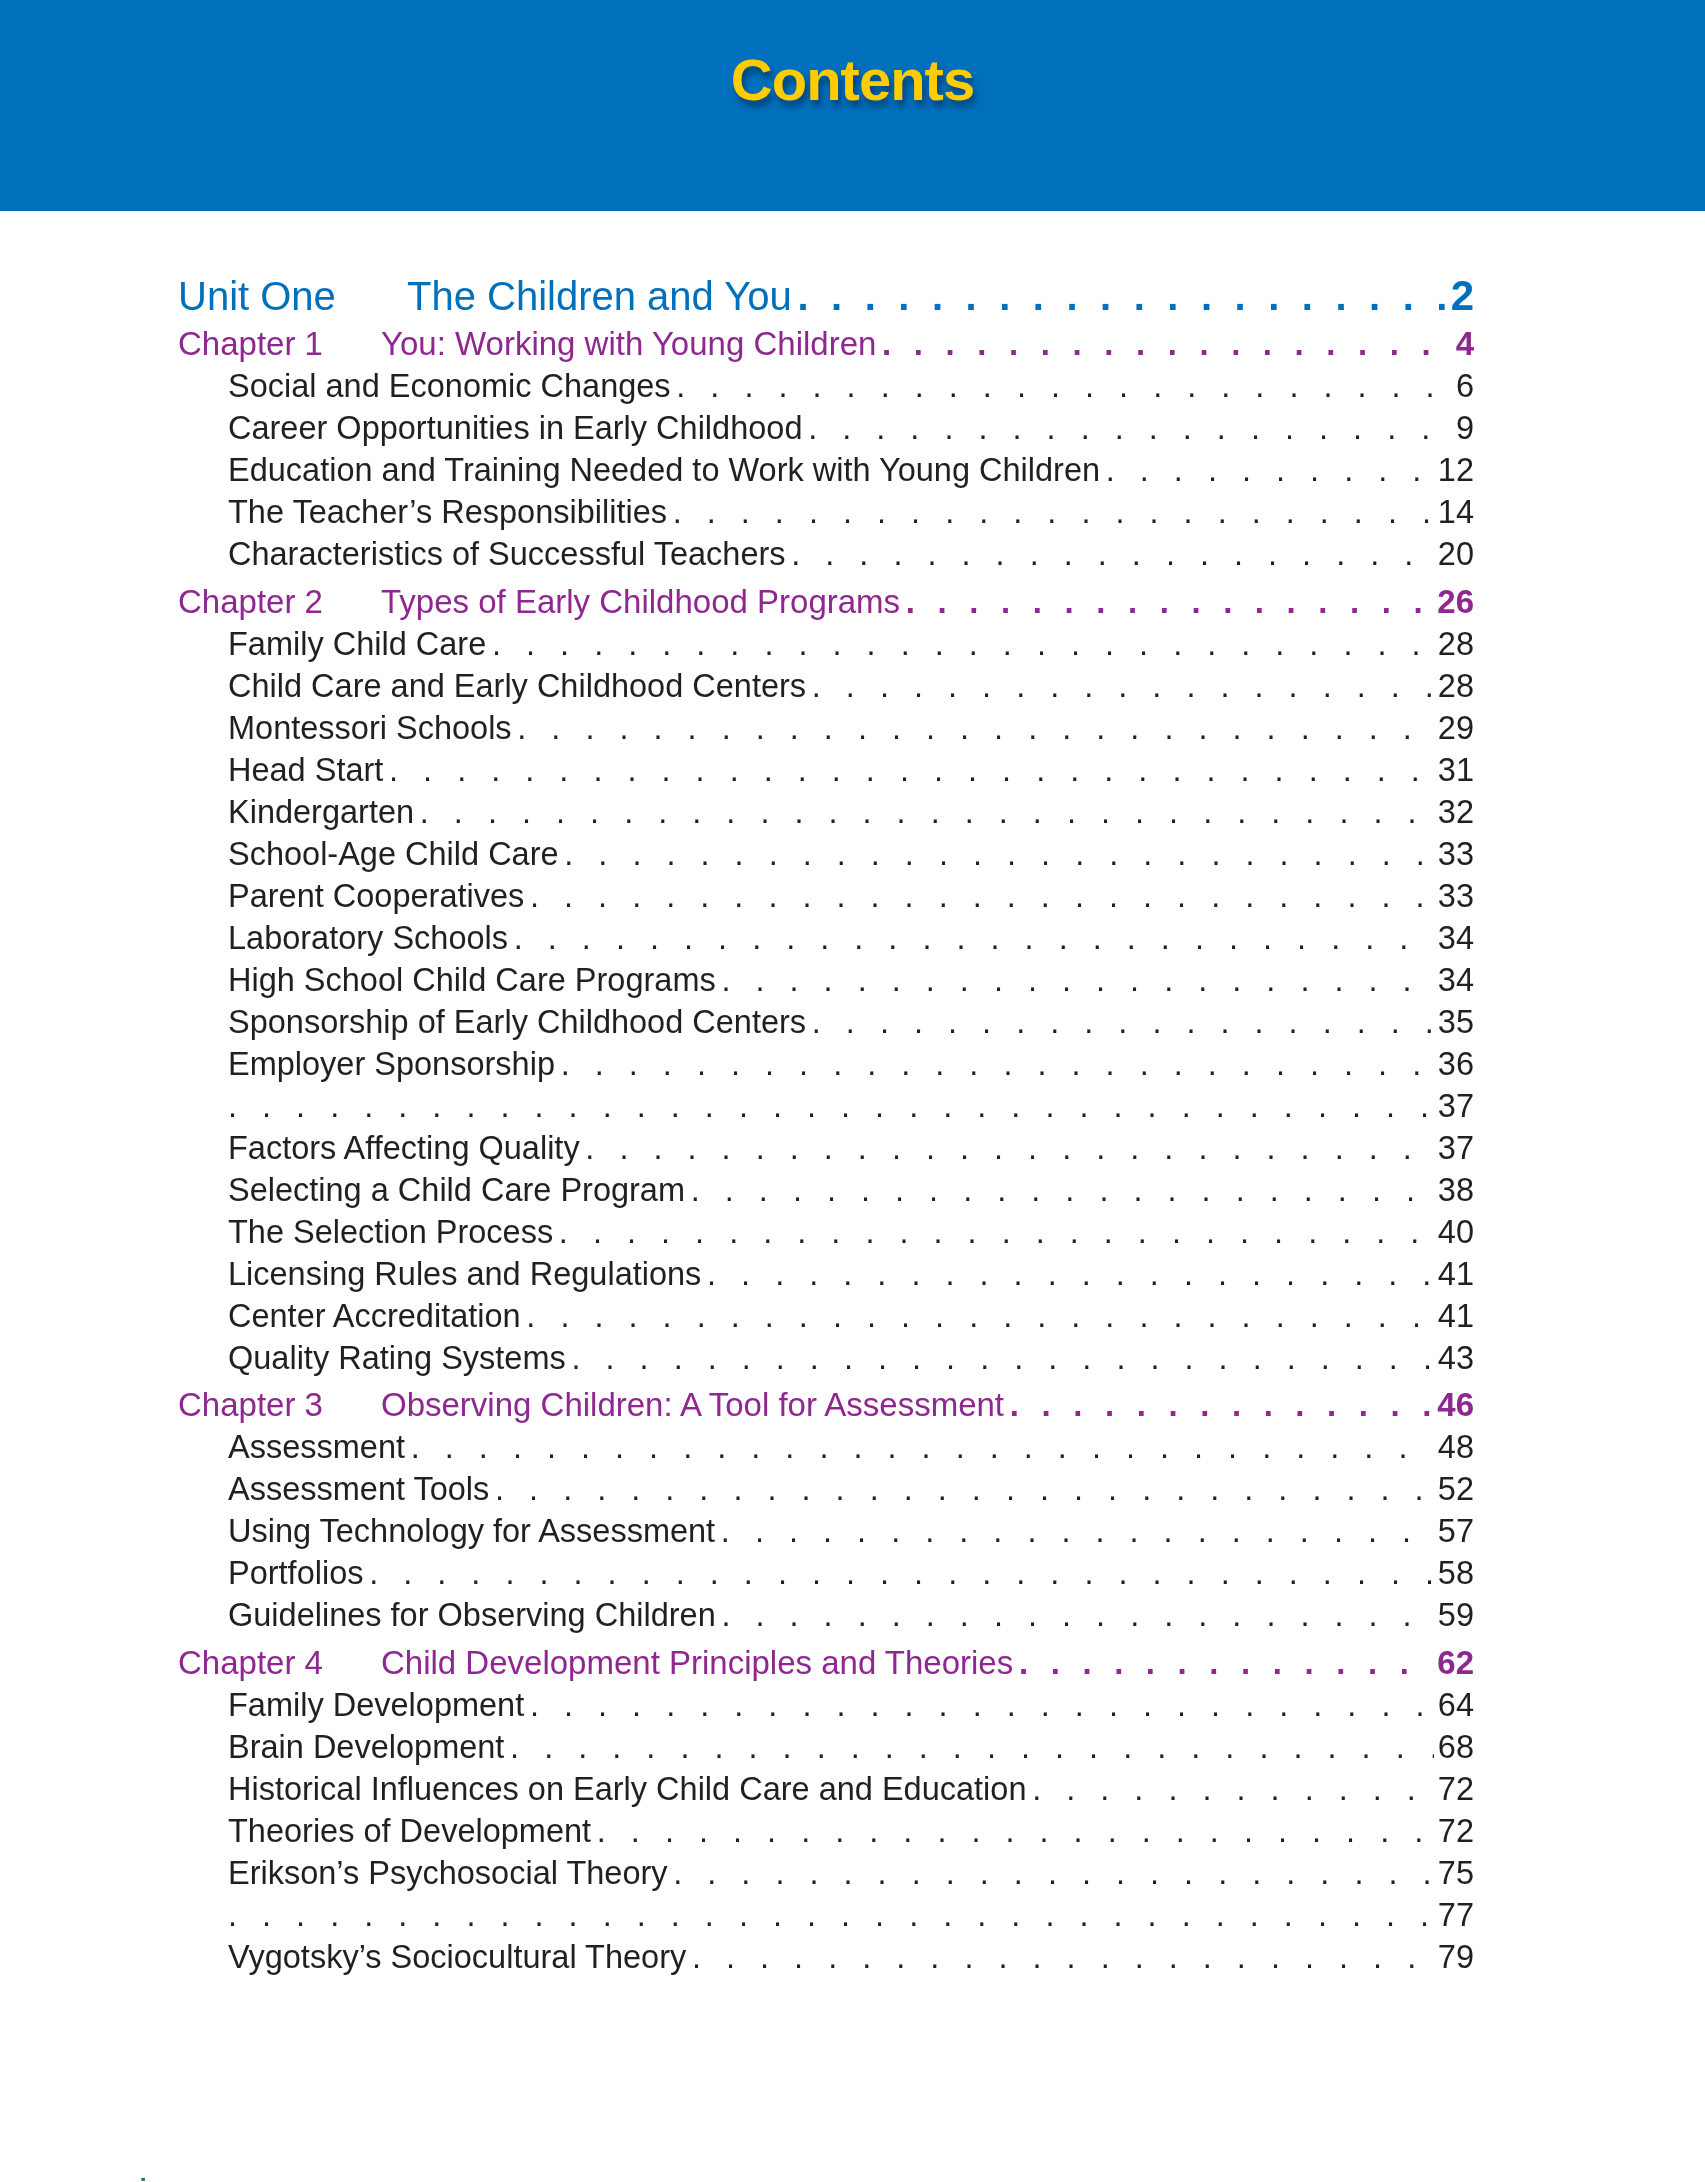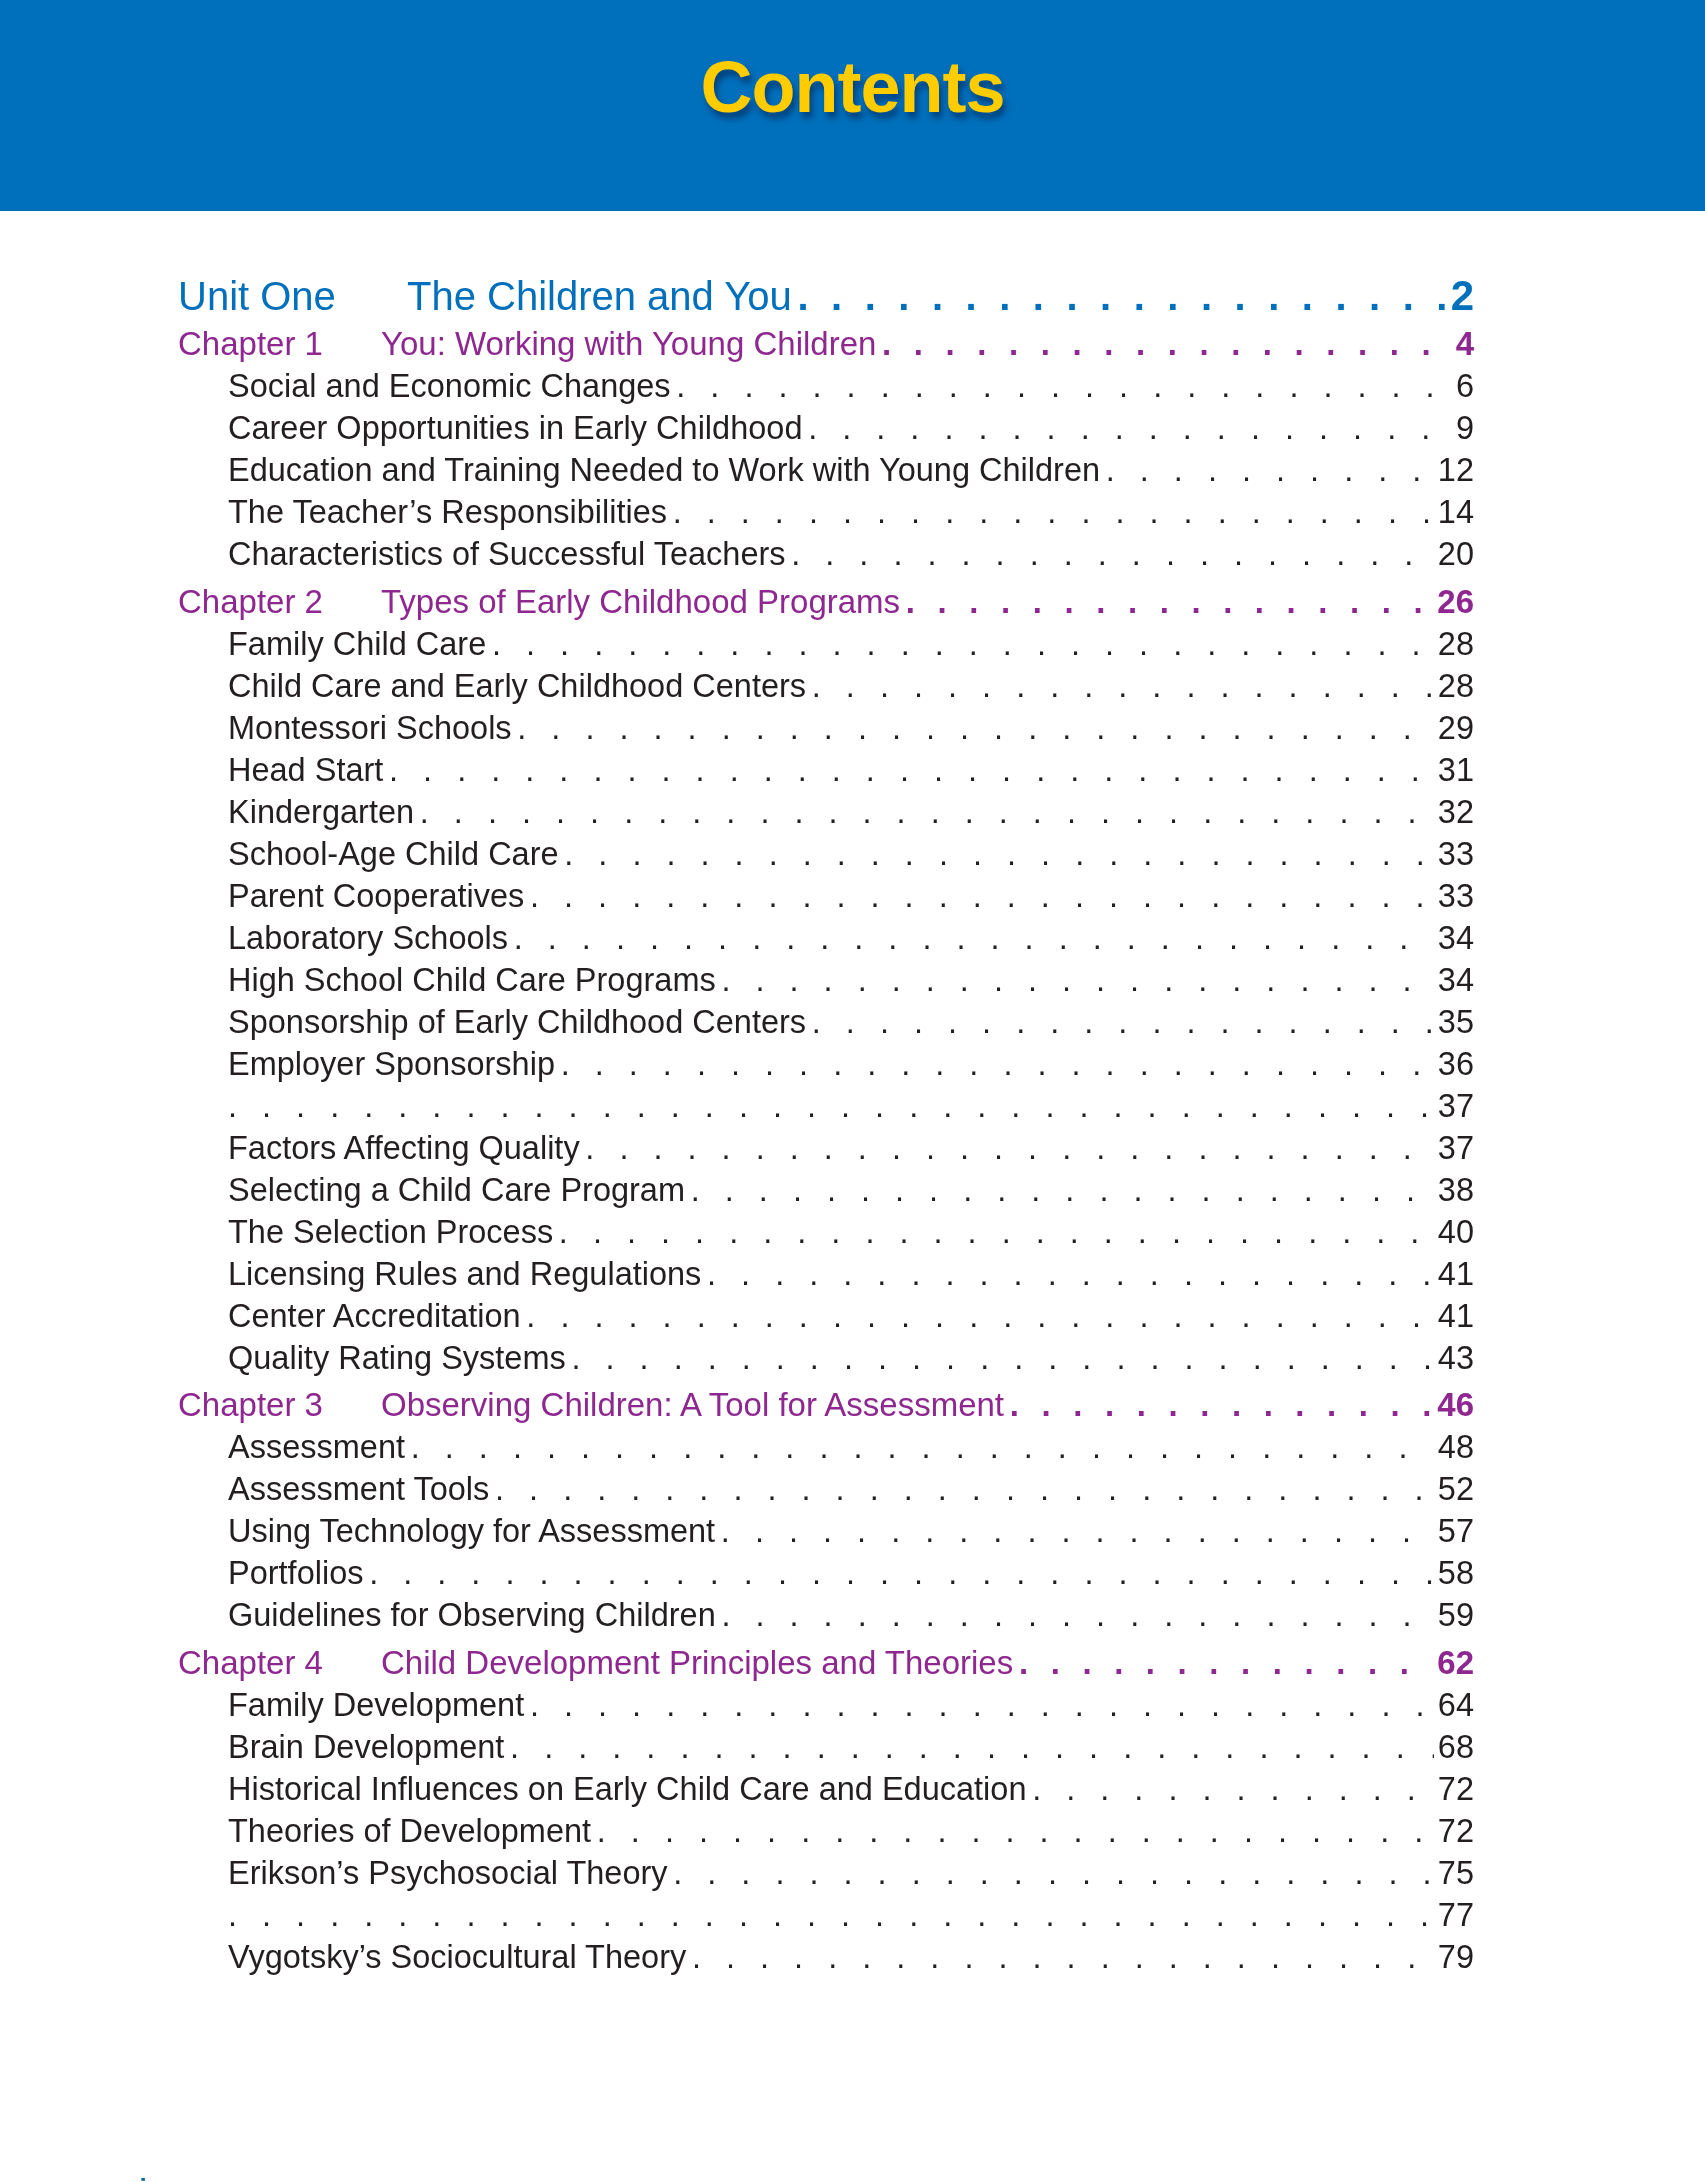--- a/index.html
+++ b/index.html
@@ -1,20 +1,20 @@
 <!DOCTYPE html>
 <html><head>
 <meta charset="utf-8">
 <style>
   html, body { margin:0; padding:0; background:#ffffff; }
   body { width:1705px; height:2182px; position:relative; overflow:hidden;
          font-family:"Liberation Sans", sans-serif; }
   .header { position:absolute; left:0; top:0; width:1705px; height:211px; background:#0070BC; }
   .title { position:absolute; left:0; width:1705px; top:46px; text-align:center;
-           font-family:"Liberation Sans", sans-serif; font-weight:bold; font-size:72px;
+           font-family:"Liberation Sans", sans-serif; font-weight:bold; font-size:58px;
            color:#FFCC00; letter-spacing:-1px;
            text-shadow: 2.9px 5.7px 6.7px rgba(0,25,70,0.55); }
   .toc { position:absolute; left:178px; top:268px; width:1296px; }
   .row { display:flex; align-items:baseline; white-space:nowrap; overflow:hidden; }
   .row .label { flex:0 0 auto; padding-right:5.7px; }
   .row .leader { flex:1 1 auto; overflow:hidden; white-space:nowrap; text-align:right;
                  letter-spacing:0; }
   .row .page { flex:0 0 auto; text-align:right; padding-left:3.8px; }
   .unit { font-size:40px; color:#0070BC; height:55px; line-height:55px; }
   .unit .leader { font-weight:bold; letter-spacing:5.7px; }

